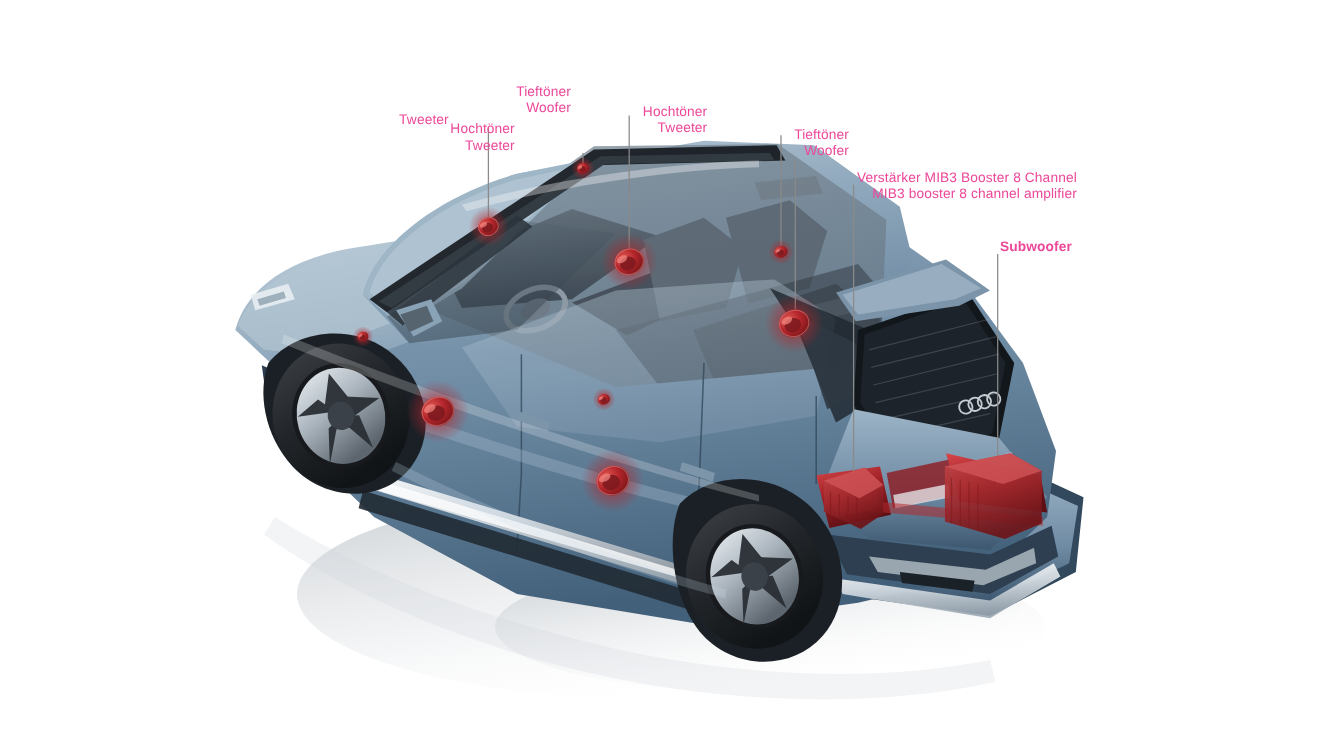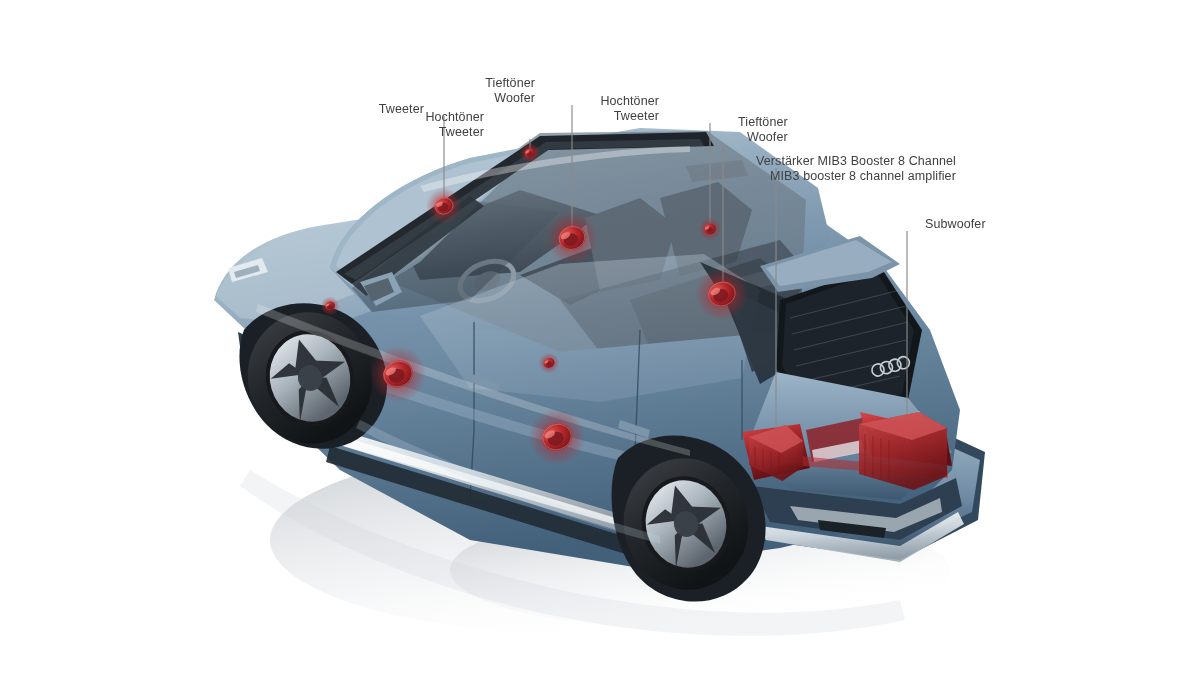--- a/index.html
+++ b/index.html
@@ -9,24 +9,23 @@
     font-family:"Liberation Sans","DejaVu Sans",sans-serif;
     color:#1a1a1a;
   }
   #stage{position:absolute;inset:0;background:#fff;}
   svg#scene{position:absolute;left:0;top:0;width:1200px;height:675px;}
 
   .callout-label{
     position:absolute;
     font-size:12.5px;
     line-height:14.5px;
-    color:#404040;
+    color:#ec4899;
     white-space:nowrap;
     letter-spacing:.1px;
-    margin-left:16px;
     -webkit-font-smoothing:antialiased;
   }
   .callout-label .l2{display:block;text-align:right;}
   .lbl-right{text-align:right;}
   .lbl-left{text-align:left;}
 </style>
 </head>
 <body>
 
 <div id="stage">
@@ -362,16 +361,16 @@
         </g>
       </g>
   </svg>
 
   <div id="labels">
       <div class="callout-label lbl-right" style="top: 102px; left: 0px; width: 408px;"><span>Tweeter</span></div>
       <div class="callout-label lbl-right" style="top: 110px; left: 0px; width: 468px;"><span>Hochtöner</span><span class="l2">Tweeter</span></div>
       <div class="callout-label lbl-right" style="top: 76px; left: 0px; width: 519px;"><span>Tieftöner</span><span class="l2">Woofer</span></div>
       <div class="callout-label lbl-right" style="top: 94px; left: 0px; width: 643px;"><span>Hochtöner</span><span class="l2">Tweeter</span></div>
       <div class="callout-label lbl-left" style="top: 115px; left: 722px;"><span>Tieftöner</span><span class="l2">Woofer</span></div>
-      <div class="callout-label lbl-left" style="top: 154px; left: 740px;"><span>Verstärker MIB3 Booster 8 Channel</span><span class="l2">MIB3 booster 8 channel amplifier</span></div>
-      <div class="callout-label lbl-left" style="top: 217px; left: 909px;"><span>Subwoofer</span></div>
+      <div class="callout-label lbl-left" style="top: 154px; left: 779px;"><span>Verstärker MIB3 Booster 8 Channel</span><span class="l2">MIB3 booster 8 channel amplifier</span></div>
+      <div class="callout-label lbl-left" style="top: 217px; left: 909px; font-weight: bold;"><span>Subwoofer</span></div>
     </div>
 </div>
 
 </body></html>

